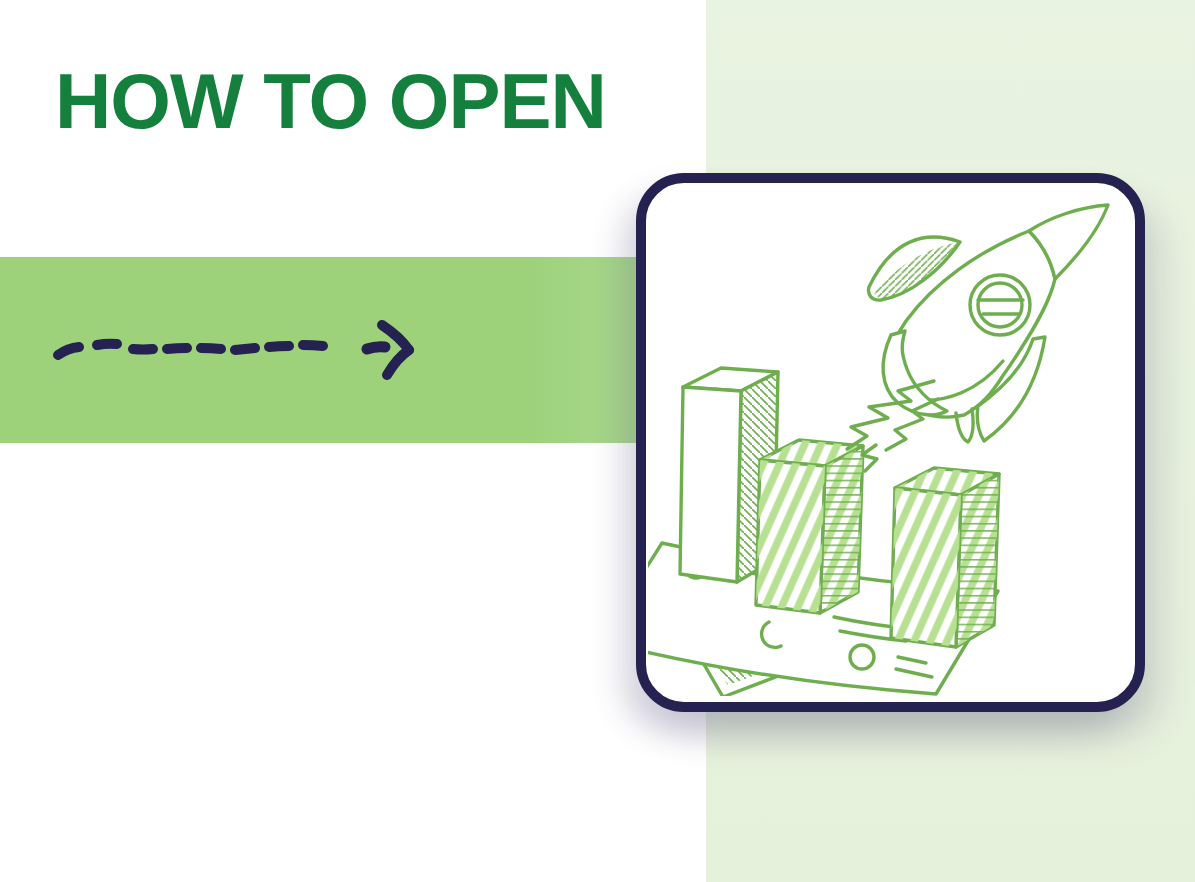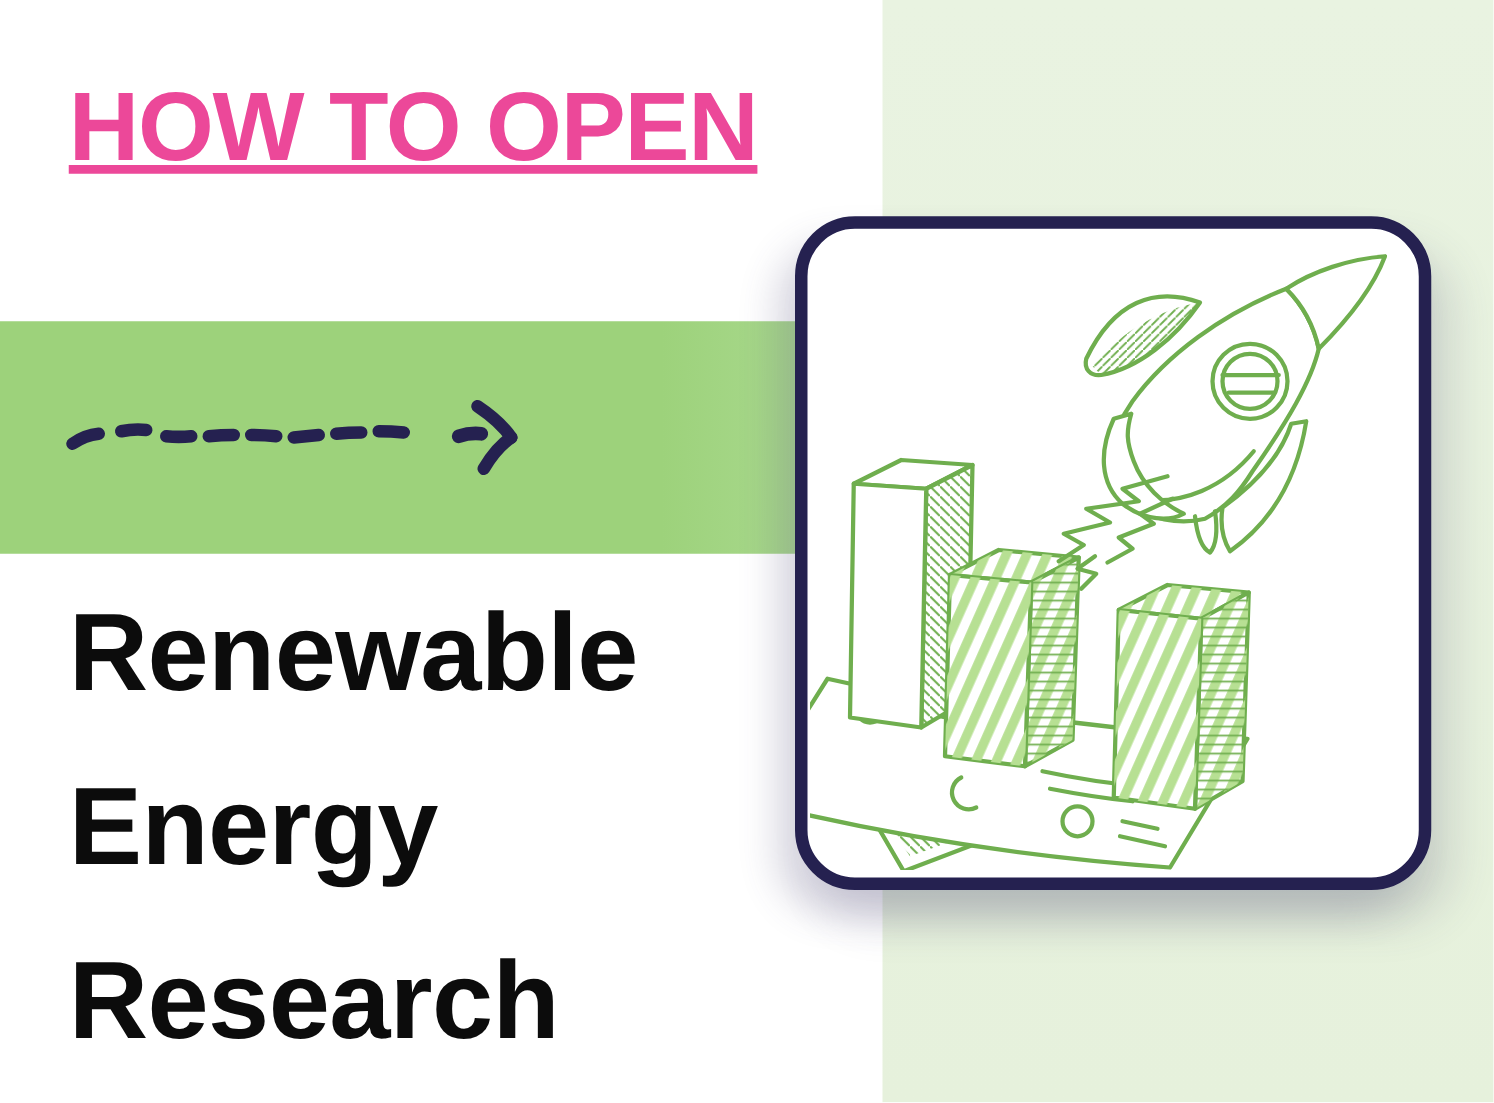--- a/index.html
+++ b/index.html
@@ -11,21 +11,21 @@
     position:absolute; left:706px; top:0; width:489px; height:882px;
     background:linear-gradient(180deg,#e9f3e1 0%,#e6f1dc 100%);
   }
   .band {
     position:absolute; left:0; top:257px; width:662px; height:186px;
     background:linear-gradient(90deg,#9dd27b 0%,#9dd27b 80%,#a6d789 93%,#b7df9d 100%);
   }
   .eyebrow {
     position:absolute; left:55px; top:62px;
     font-size:78px; font-weight:bold; letter-spacing:-1px; line-height:1;
-    color:#ec4899; white-space:nowrap;text-decoration:underline;
+    color:#15803d; white-space:nowrap;
   }
   .main-title {
     position:absolute; left:55px; top:452px;
     font-size:88px; font-weight:bold; letter-spacing:-0.5px; line-height:139px;
     color:#0c0c0c;
   }
   .arrow-wrap { position:absolute; left:52px; top:312px; width:368px; height:72px; }
   .card {
     position:absolute; left:636px; top:173px; width:509px; height:539px;
     box-sizing:border-box; background:#ffffff;
@@ -62,25 +62,20 @@
       <g class="nav" stroke-width="11">
         <path d="M315,37 q9,-3 18,-2"></path>
       </g>
       <g class="nav" stroke-width="10">
         <path d="M330,13 Q348,25 357,38"></path>
         <path d="M357,38 Q345,46 335,63"></path>
       </g>
     </svg>
   </div>
 
-  <div class="main-title">
-    <div>Renewable</div>
-    <div>Energy</div>
-    <div>Research</div>
-  </div>
 
   <div class="card">
     <svg class="illo" viewBox="0 0 485 507">
       <defs>
         <pattern id="fineA" width="6.5" height="6.5" patternUnits="userSpaceOnUse">
           <path d="M0,6.5 L6.5,0" stroke="#6fae4e" stroke-width="1.5"></path>
         </pattern>
         <pattern id="fineB" width="8" height="8" patternUnits="userSpaceOnUse">
           <path d="M0,0 L8,8" stroke="#6fae4e" stroke-width="1.6"></path>
         </pattern>

